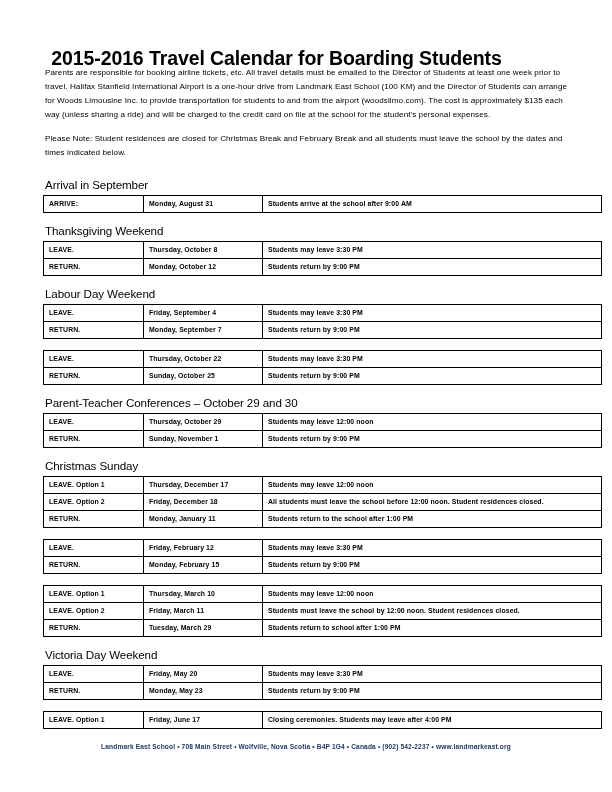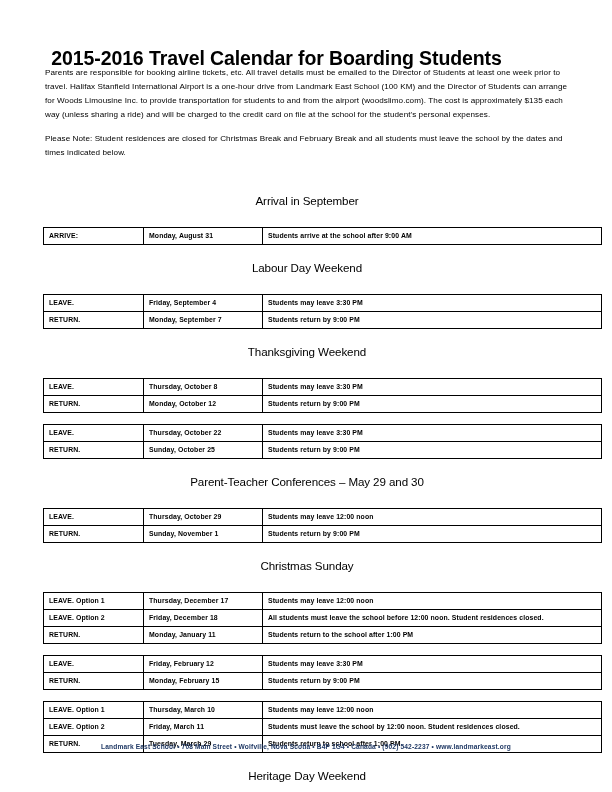--- a/index.html
+++ b/index.html
@@ -53,25 +53,24 @@
     left: 43px;
     top: 178px;
     width: 526px;
   }
   .section {
     margin-bottom: 0;
   }
   .section-heading {
     font-size: 11.6px;
     font-weight: normal;
-    margin: 16px;
+    margin: 0;
     padding: 0 0 3px 2px;
     line-height: 14px;
     letter-spacing: -0.1px;
-    text-align: center;
   }
   table.cal {
     border-collapse: collapse;
     width: 525px;
     table-layout: fixed;
     margin: 0 0 11px 0;
   }
   table.cal td {
     border: 1.1px solid #000000;
     font-size: 6.9px;
@@ -116,71 +115,71 @@
           <tbody>
             <tr>
               <td class="c-action">ARRIVE:</td>
               <td class="c-date">Monday, August 31</td>
               <td class="c-note">Students arrive at the school after 9:00 AM</td>
             </tr>
           </tbody>
         </table>
       </div>
       <div class="section">
+        <div class="section-heading">Thanksgiving Weekend</div>
+        <table class="cal">
+          <tbody>
+            <tr>
+              <td class="c-action">LEAVE.</td>
+              <td class="c-date">Thursday, October 8</td>
+              <td class="c-note">Students may leave 3:30 PM</td>
+            </tr>
+            <tr>
+              <td class="c-action">RETURN.</td>
+              <td class="c-date">Monday, October 12</td>
+              <td class="c-note">Students return by 9:00 PM</td>
+            </tr>
+          </tbody>
+        </table>
+      </div>
+      <div class="section">
         <div class="section-heading">Labour Day Weekend</div>
         <table class="cal">
           <tbody>
             <tr>
               <td class="c-action">LEAVE.</td>
               <td class="c-date">Friday, September 4</td>
               <td class="c-note">Students may leave 3:30 PM</td>
             </tr>
             <tr>
               <td class="c-action">RETURN.</td>
               <td class="c-date">Monday, September 7</td>
               <td class="c-note">Students return by 9:00 PM</td>
             </tr>
           </tbody>
         </table>
       </div>
       <div class="section">
-        <div class="section-heading">Thanksgiving Weekend</div>
-        <table class="cal">
-          <tbody>
-            <tr>
-              <td class="c-action">LEAVE.</td>
-              <td class="c-date">Thursday, October 8</td>
-              <td class="c-note">Students may leave 3:30 PM</td>
-            </tr>
-            <tr>
-              <td class="c-action">RETURN.</td>
-              <td class="c-date">Monday, October 12</td>
-              <td class="c-note">Students return by 9:00 PM</td>
-            </tr>
-          </tbody>
-        </table>
-      </div>
-      <div class="section">
         <table class="cal">
           <tbody>
             <tr>
               <td class="c-action">LEAVE.</td>
               <td class="c-date">Thursday, October 22</td>
               <td class="c-note">Students may leave 3:30 PM</td>
             </tr>
             <tr>
               <td class="c-action">RETURN.</td>
               <td class="c-date">Sunday, October 25</td>
               <td class="c-note">Students return by 9:00 PM</td>
             </tr>
           </tbody>
         </table>
       </div>
       <div class="section">
-        <div class="section-heading">Parent-Teacher Conferences – May 29 and 30</div>
+        <div class="section-heading">Parent-Teacher Conferences – October 29 and 30</div>
         <table class="cal">
           <tbody>
             <tr>
               <td class="c-action">LEAVE.</td>
               <td class="c-date">Thursday, October 29</td>
               <td class="c-note">Students may leave 12:00 noon</td>
             </tr>
             <tr>
               <td class="c-action">RETURN.</td>
               <td class="c-date">Sunday, November 1</td>
@@ -242,21 +241,21 @@
             </tr>
             <tr>
               <td class="c-action">RETURN.</td>
               <td class="c-date">Tuesday, March 29</td>
               <td class="c-note">Students return to school after 1:00 PM</td>
             </tr>
           </tbody>
         </table>
       </div>
       <div class="section">
-        <div class="section-heading">Heritage Day Weekend</div>
+        <div class="section-heading">Victoria Day Weekend</div>
         <table class="cal">
           <tbody>
             <tr>
               <td class="c-action">LEAVE.</td>
               <td class="c-date">Friday, May 20</td>
               <td class="c-note">Students may leave 3:30 PM</td>
             </tr>
             <tr>
               <td class="c-action">RETURN.</td>
               <td class="c-date">Monday, May 23</td>

